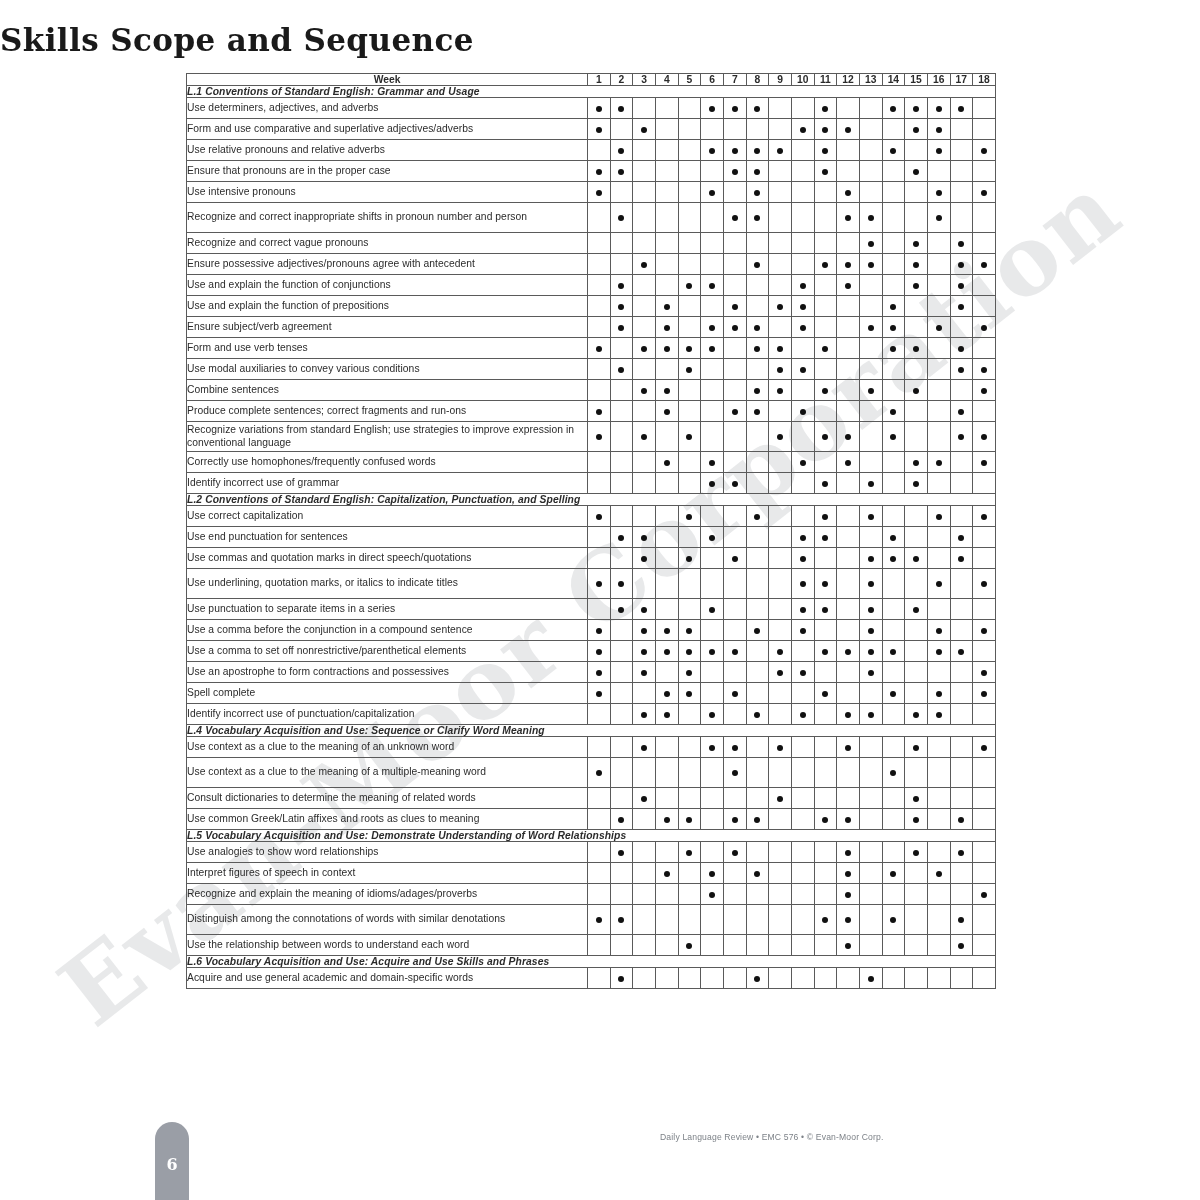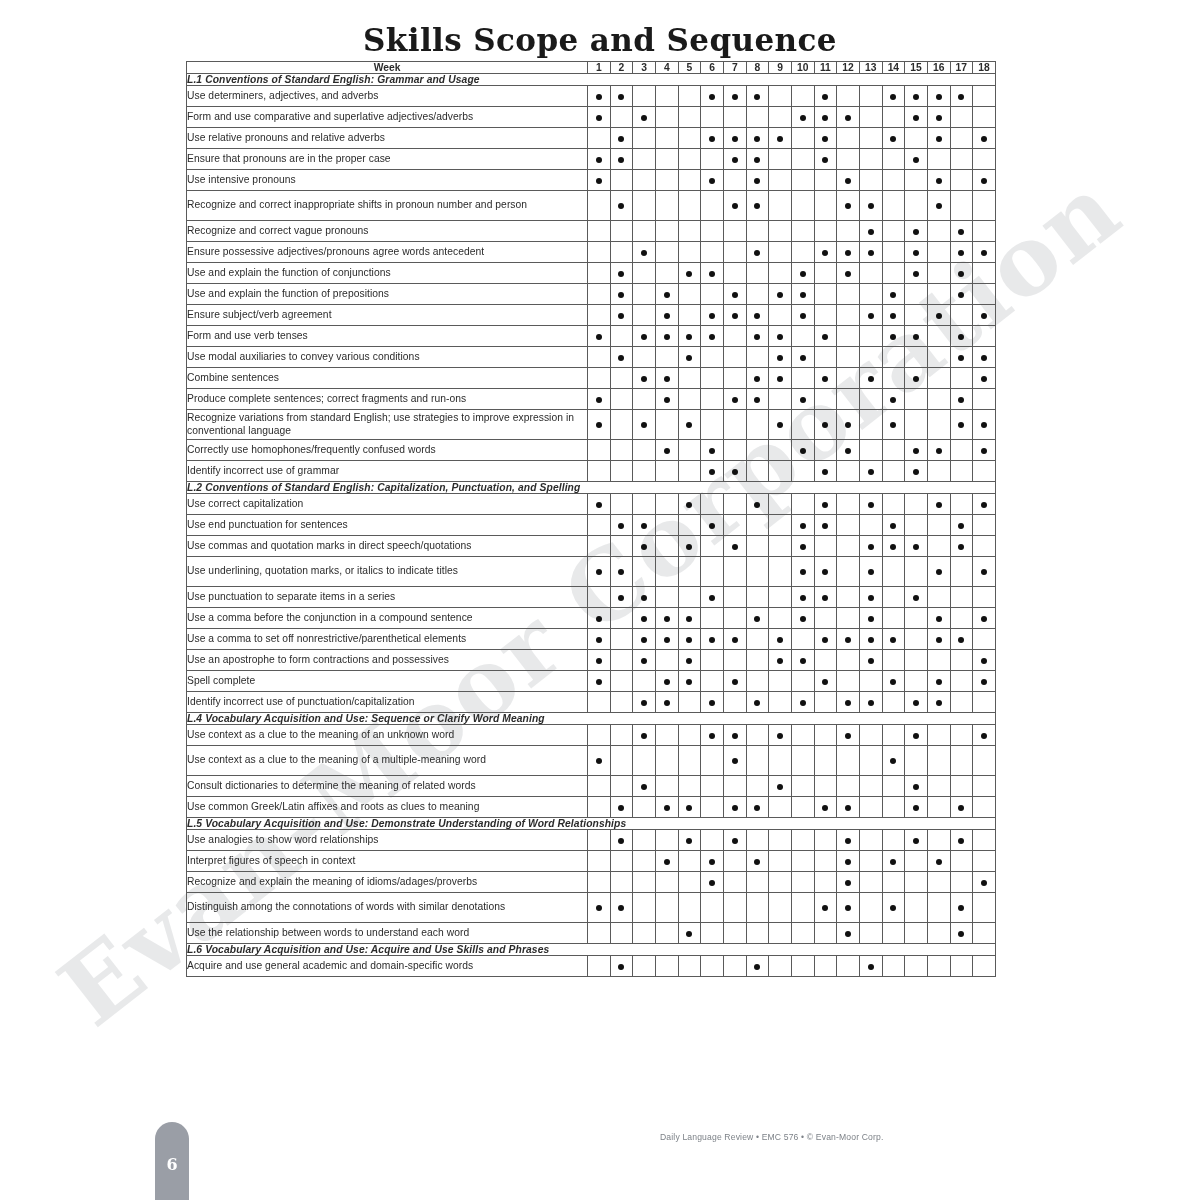--- a/index.html
+++ b/index.html
@@ -13,21 +13,20 @@
   #page {
     position: relative;
     width: 1200px; height: 1200px;
     background: #ffffff;
   }
 
   
   #page-title {
     position: absolute;
     top: 22px; left: 0; width: 1200px;
-    text-align: center;
     font-family: "DejaVu Serif", serif;
     font-size: 31px;
     font-weight: 700;
     letter-spacing: 0.4px;
     color: #1a1a1a;
   }
 
   
   #watermark {
     position: absolute;
@@ -39,21 +38,21 @@
     color: rgba(120,125,130,0.17);
     white-space: nowrap;
     letter-spacing: 2px;
     pointer-events: none;
     z-index: 5;
   }
 
   
   #scope-table {
     position: absolute;
-    left: 186px; top: 61px;
+    left: 186px; top: 73px;
     width: 809px;
     border-collapse: collapse;
     table-layout: fixed;
     z-index: 10;
     background: transparent;
     padding-left: 16px;
   }
   #scope-table td, #scope-table th {
     border: 1px solid #5a5a5a;
     padding: 0;
@@ -339,21 +338,21 @@
           <td class="wk"></td>
           <td class="wk"></td>
           <td class="wk dot"></td>
           <td class="wk"></td>
           <td class="wk dot"></td>
           <td class="wk"></td>
           <td class="wk dot"></td>
           <td class="wk"></td>
         </tr>
         <tr class="row-norm">
-          <td class="skill-cell">Ensure possessive adjectives/pronouns agree words antecedent</td>
+          <td class="skill-cell">Ensure possessive adjectives/pronouns agree with antecedent</td>
           <td class="wk"></td>
           <td class="wk"></td>
           <td class="wk dot"></td>
           <td class="wk"></td>
           <td class="wk"></td>
           <td class="wk"></td>
           <td class="wk"></td>
           <td class="wk dot"></td>
           <td class="wk"></td>
           <td class="wk"></td>

